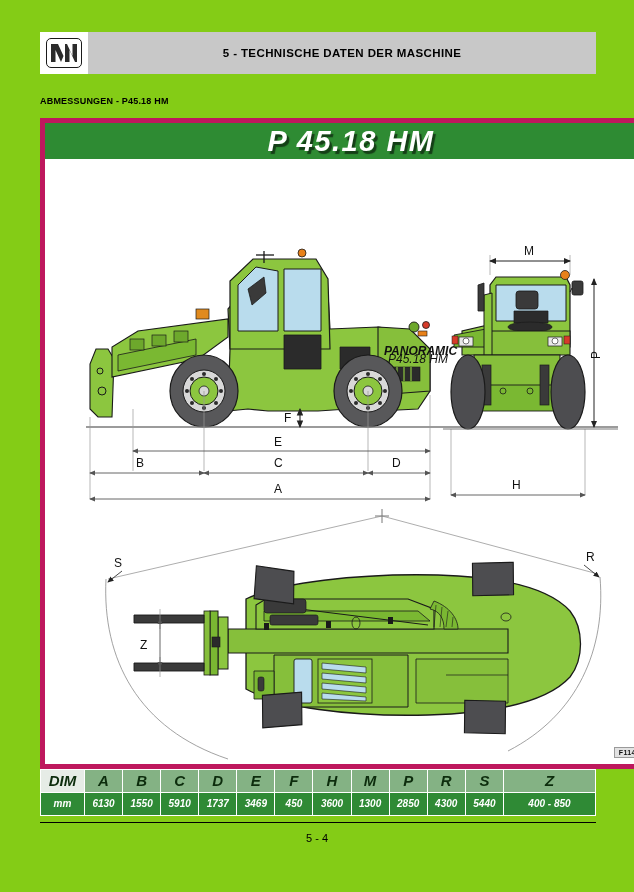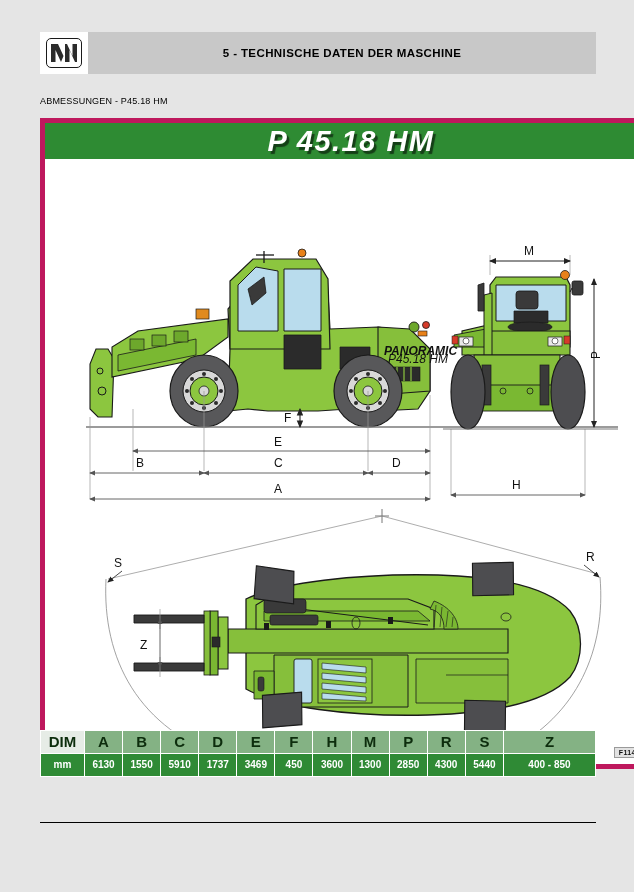--- a/index.html
+++ b/index.html
@@ -2,21 +2,21 @@
 <html><head>
 <meta charset="utf-8">
 <style>
   * { box-sizing: border-box; margin: 0; padding: 0; }
   html, body {
     width: 634px; height: 892px;
     background: #ffffff;
     font-family: "Liberation Sans", sans-serif;
     overflow: hidden;
   }
-  .page { position: relative; width: 634px; height: 892px; background: #e5e5e5; }
+  .page { position: relative; width: 634px; height: 892px; background: #84cc16; }
 
   
   .header {
     position: absolute; left: 40px; top: 32px;
     width: 556px; height: 42px;
     display: flex; align-items: stretch;
   }
   .logo-box {
     width: 48px; height: 42px;
     background: #ffffff;
@@ -36,21 +36,21 @@
     display: flex; align-items: center; justify-content: center;
   }
   .header-title {
     font-size: 11.5px; font-weight: bold; color: #000;
     letter-spacing: 0.4px;
   }
 
   
   .subtitle {
     position: absolute; left: 40px; top: 96px;
-    font-size: 9px; font-weight: normal; color: #000;
+    font-size: 9px; font-weight: bold; color: #000;
     letter-spacing: 0.2px;
   }
 
   
   .panel {
     position: absolute; left: 40px; top: 118px;
     width: 622px; height: 651px;
     border: 5px solid #be185d;
     background: #ffffff;
   }
@@ -75,24 +75,25 @@
 
   .ref-code {
     position: absolute; right: 8px; bottom: 6px;
     background: #e2e2e2; border: 1px solid #9a9a9a;
     font-size: 7px; font-weight: bold; color: #111;
     padding: 1px 4px; letter-spacing: 0.3px;
   }
 
   
   .dim-table {
-    position: absolute; left: 40px; top: 730px;
+    position: absolute; left: 40px; top: 769px;
     width: 556px;
     border-collapse: collapse;
     table-layout: fixed;
+    font-style: italic;
   }
   .dim-table th, .dim-table td {
     border: 1px solid #ffffff;
     text-align: center;
     color: #ffffff;
     font-weight: bold;
     height: 22px;
     line-height: 22px;
     font-size: 10px;
     padding: 0;
@@ -453,14 +454,15 @@
         <td>1300</td>
         <td>2850</td>
         <td>4300</td>
         <td>5440</td>
         <td class="wide-col">400 - 850</td>
       </tr>
     </tbody>
   </table>
 
   <div class="footer-rule"></div>
+  <div class="page-number">5 - 4</div>
 
 </div>
 
 </body></html>

